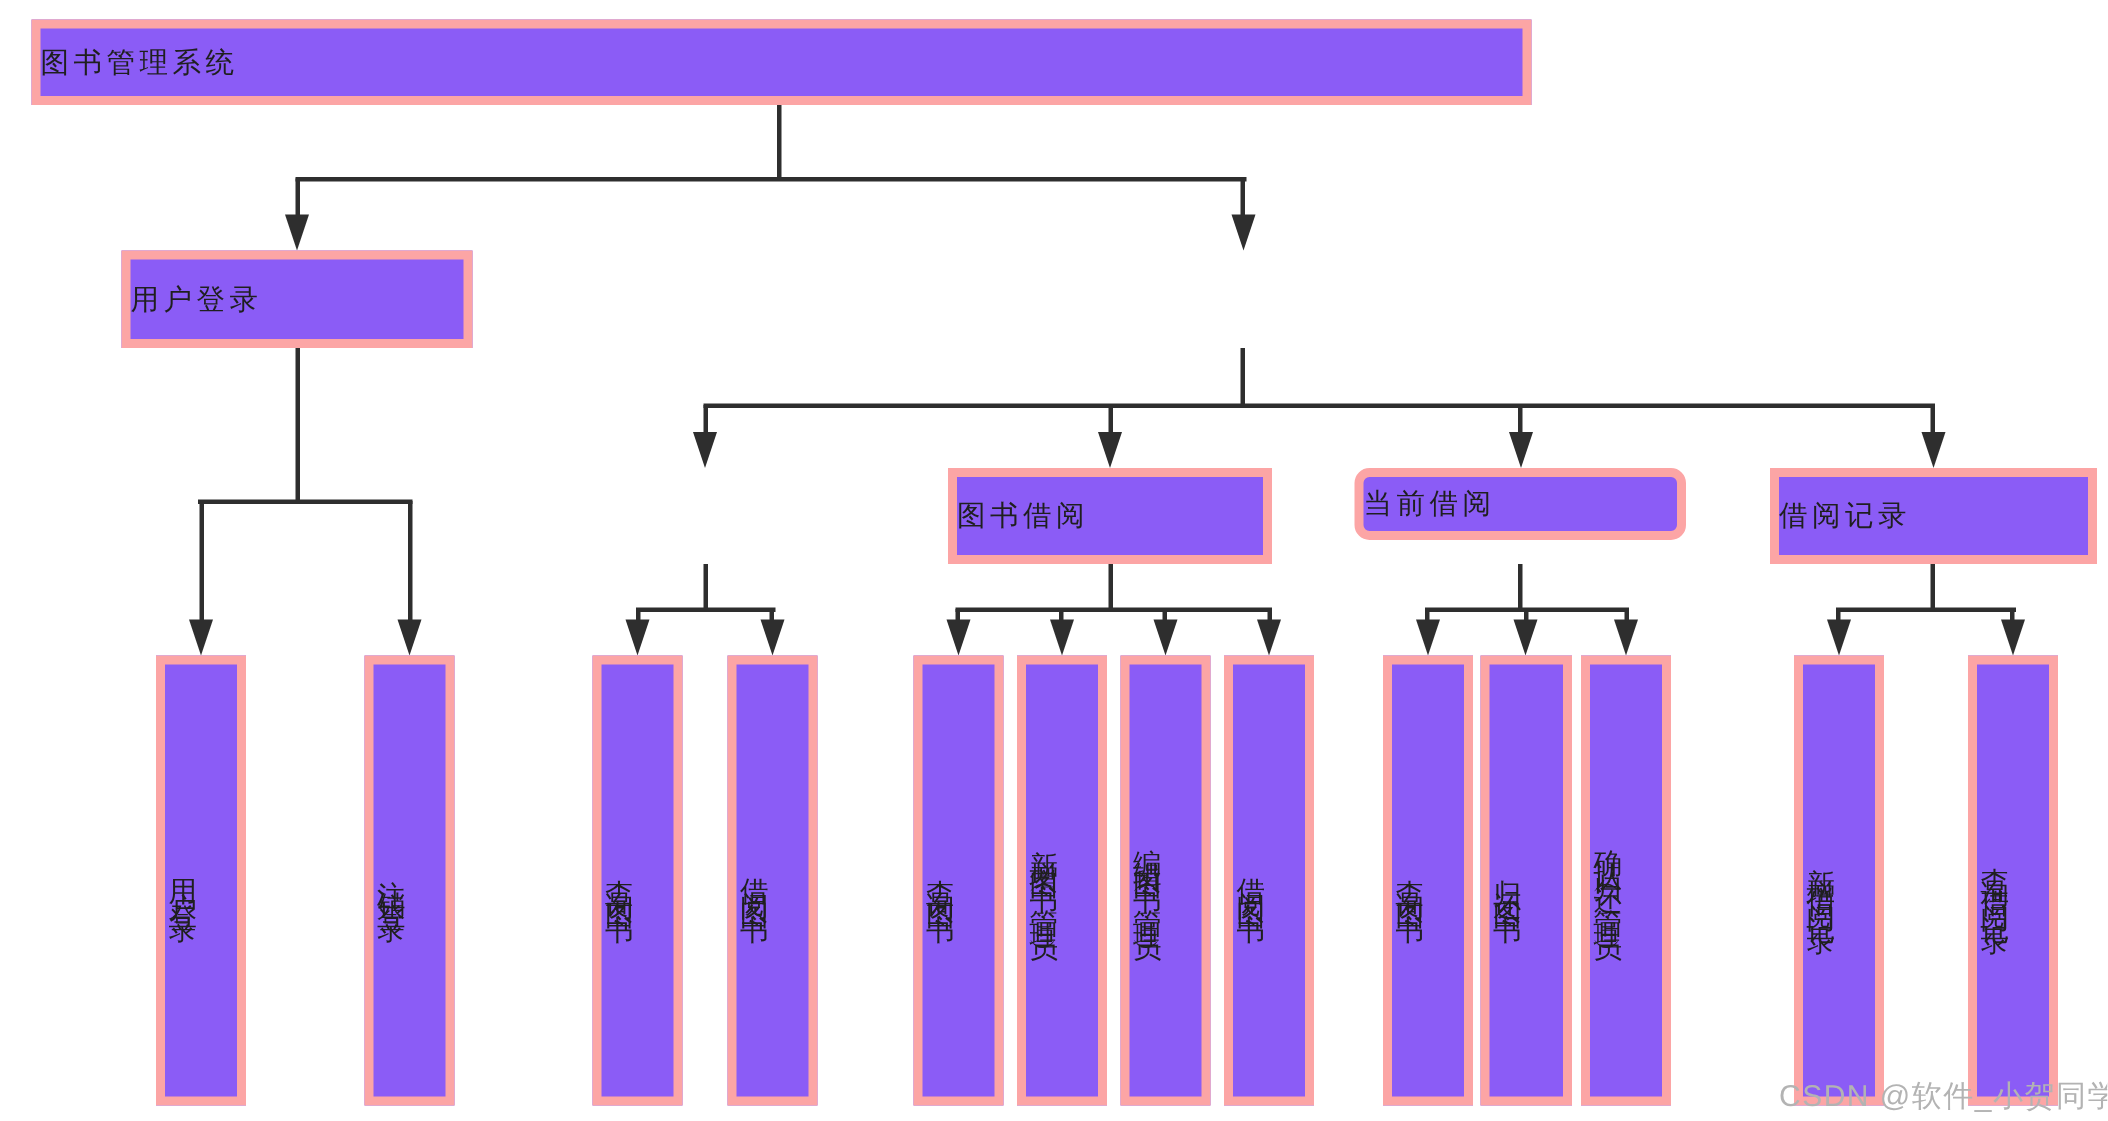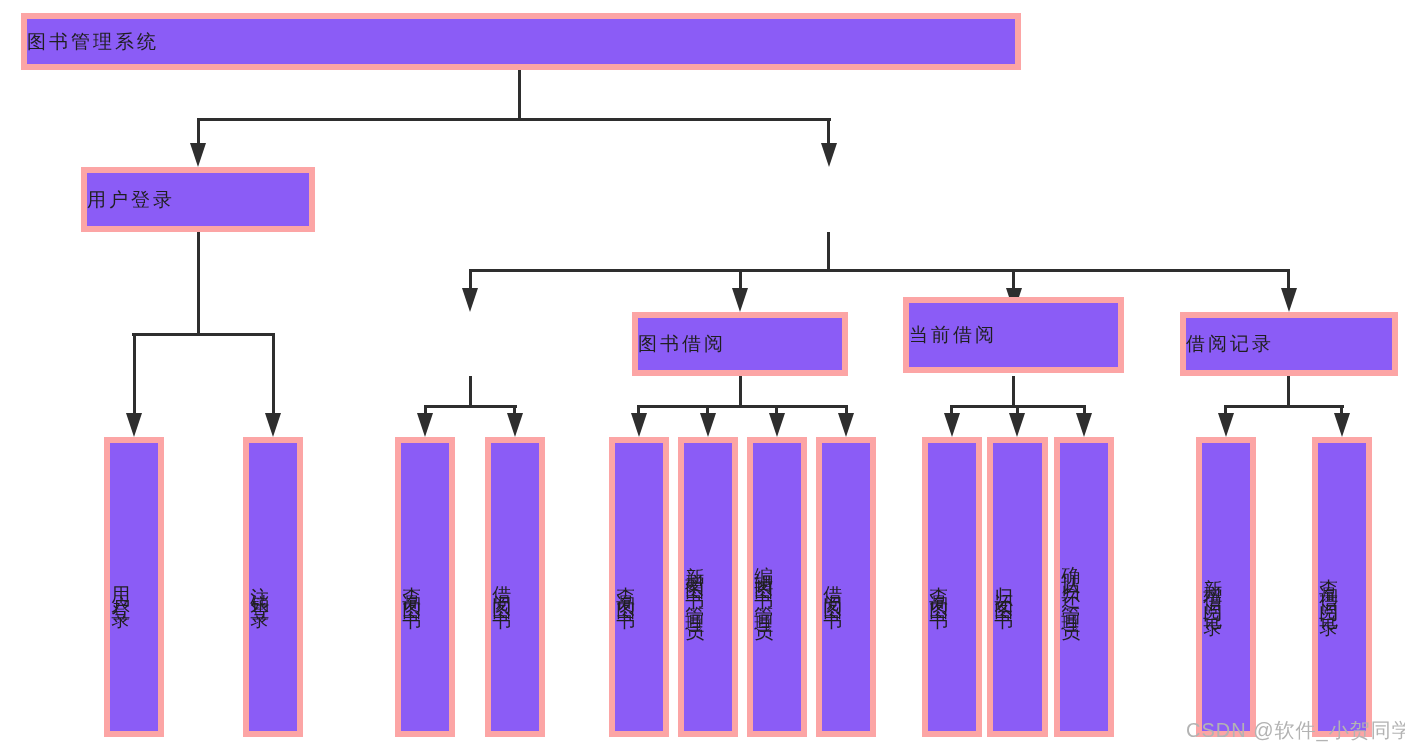--- a/index.html
+++ b/index.html
@@ -96,21 +96,21 @@
     <span class="h-label">图书管理系统</span>
   </div>
 
   <div class="box" style="left:81px;top:167px;width:234px;height:65px;">
     <span class="h-label">用户登录</span>
   </div>
 
   <div class="box" style="left:632px;top:312px;width:216px;height:64px;">
     <span class="h-label">图书借阅</span>
   </div>
-  <div class="box" style="left:903px;top:297px;width:221px;height:76px;">
+  <div class="box" style="left:903px;top:312px;width:221px;height:48px;border-radius:10px;">
     <span class="h-label">当前借阅</span>
   </div>
   <div class="box" style="left:1180px;top:312px;width:218px;height:64px;">
     <span class="h-label">借阅记录</span>
   </div>
 
   <div class="box" style="left:104px;top:437px;width:60px;height:300px;">
     <span class="v-label">用户登录</span>
   </div>
   <div class="box" style="left:243px;top:437px;width:60px;height:300px;">

